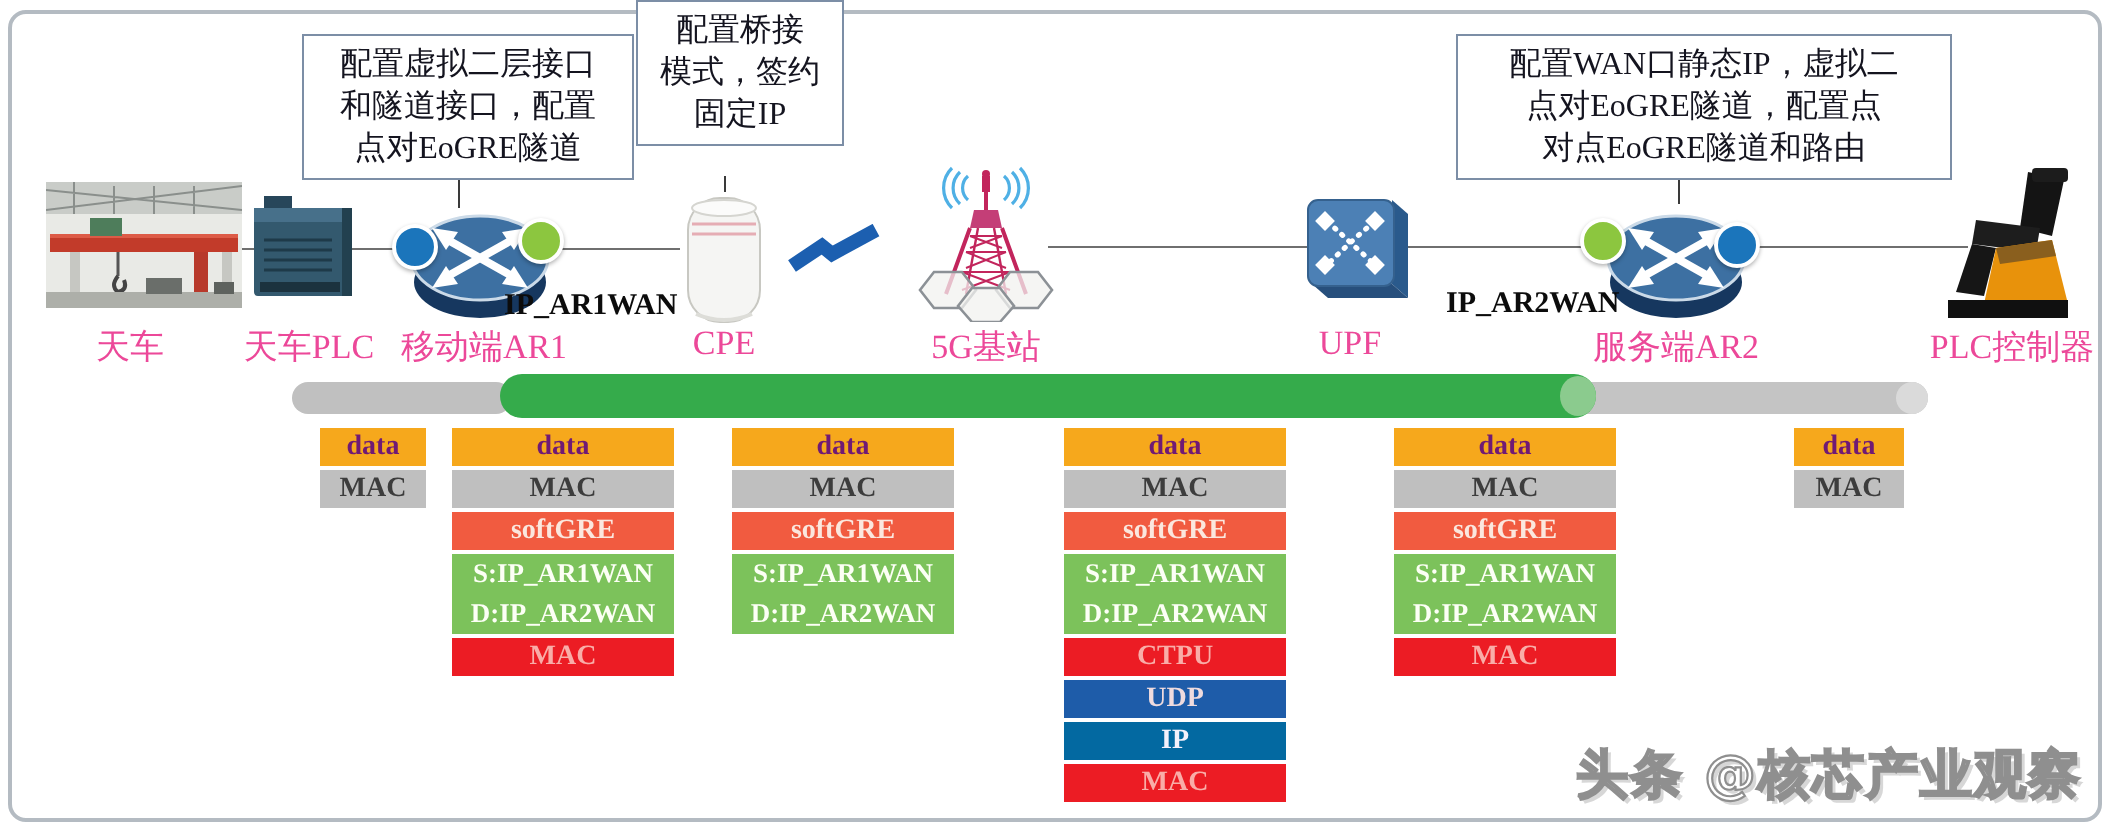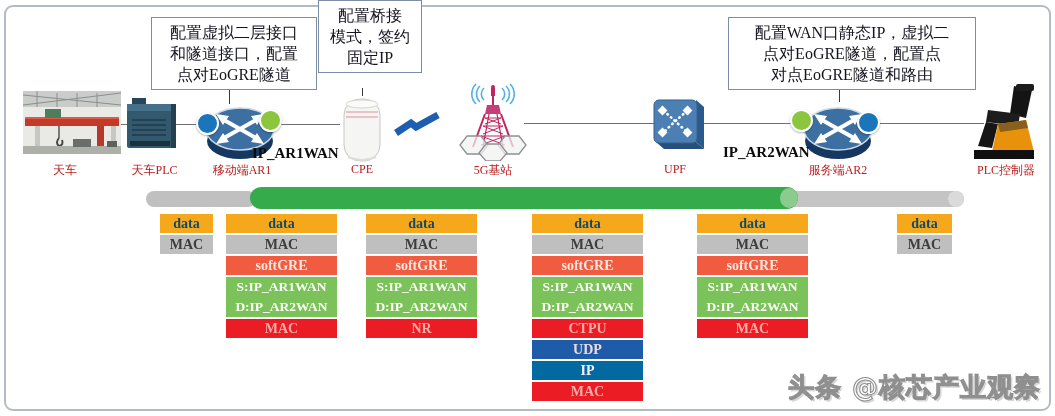--- a/index.html
+++ b/index.html
@@ -34,38 +34,38 @@
   .i-upf{left:650px;top:96px;width:58px;height:56px;}
   .i-ar2{left:802px;top:99px;width:72px;height:62px;}
   .i-ctrl{left:968px;top:84px;width:74px;height:79px;}
   
   .dot{position:absolute;width:19px;height:19px;border-radius:50%;border:2px solid #fff;
        box-shadow:0 1px 2px rgba(0,0,0,.3);z-index:4;}
   .dot-blue{background:#1B75BB;} .dot-green{background:#8CC63F;}
   .d-ar1-blue{left:196px;top:112px;} .d-ar1-green{left:259px;top:109px;}
   .d-ar2-green{left:790px;top:109px;} .d-ar2-blue{left:857px;top:111px;}
   
-  .dlabel{position:absolute;top:162px;text-align:center;font-size:12px;color:#b91c1c;z-index:5;}
+  .dlabel{position:absolute;top:162px;text-align:center;font-size:17px;color:#ec4899;z-index:5;}
   .l-crane{left:25px;width:80px;} .l-plc{left:102px;width:105px;} .l-ar1{left:183px;width:118px;}
   .l-cpe{left:332px;width:60px;} .l-gnb{left:443px;width:100px;} .l-upf{left:645px;width:60px;}
   .l-ar2{left:778px;width:120px;} .l-ctrl{left:947px;width:118px;}
   .plabel{position:absolute;font-size:15px;font-weight:bold;color:#0c0c0c;z-index:5;font-family:Liberation Serif, serif;}
   .p-ar1{left:252px;top:145px;} .p-ar2{left:723px;top:144px;}
   
   .barGrayL{position:absolute;left:146px;top:191px;width:110px;height:16px;border-radius:8px;background:#C0C0C0;z-index:2;}
   .barGrayR{position:absolute;left:786px;top:191px;width:178px;height:16px;border-radius:8px;background:#C4C4C4;z-index:2;}
   .capGrayR{position:absolute;left:948px;top:191px;width:16px;height:16px;border-radius:50%;background:#DADADA;z-index:2;}
   .barGreen{position:absolute;left:250px;top:187px;width:548px;height:22px;border-radius:11px;background:#35AB4B;z-index:3;}
   .capGreen{position:absolute;left:780px;top:188px;width:18px;height:20px;border-radius:50%;background:#8BCB8E;z-index:3;}
   
   .stack{position:absolute;top:214px;z-index:3;}
   .s1{left:160px;width:53px;} .s2{left:226px;width:111px;} .s3{left:366px;width:111px;}
   .s4{left:532px;width:111px;} .s5{left:697px;width:111px;} .s6{left:897px;width:55px;}
   .rw{height:19px;line-height:19px;margin-bottom:2px;text-align:center;font-weight:bold;font-size:14px;}
-  .rw-data{background:#F6A81C;color:#0c4a6e;}
+  .rw-data{background:#F6A81C;color:#701a75;}
   .rw-mac{background:#BFBFBF;color:#3d3d3d;}
   .rw-sgre{background:#F15B40;color:#FBE7DE;}
   .rw-pair{background:#7CC25B;color:#FCFFF5;height:40px;line-height:20px;font-size:13.5px;white-space:pre-line;}
   .rw-red{background:#EC1C24;color:#F9ADA8;}
   .rw-udp{background:#1E5CA9;color:#EFDBDE;}
   .rw-ip{background:#0369a1;color:#F4F1FB;}
   
   .wm{position:absolute;left:788px;top:370px;z-index:7;font-family:"DejaVu Sans","Liberation Sans",sans-serif;
       font-weight:bold;font-size:26px;letter-spacing:1px;color:#ffffff;
       -webkit-text-stroke:1.1px #8f8f8f;text-shadow:2px 2px 0 rgba(155,155,155,.4);}
@@ -236,21 +236,20 @@
     <div class="rw rw-pair">S:IP_AR1WAN
 D:IP_AR2WAN</div>
     <div class="rw rw-red">MAC</div>
   </div>
   <div class="stack s3">
     <div class="rw rw-data">data</div>
     <div class="rw rw-mac">MAC</div>
     <div class="rw rw-sgre">softGRE</div>
     <div class="rw rw-pair">S:IP_AR1WAN
 D:IP_AR2WAN</div>
-    <div class="rw rw-red">NR</div>
   </div>
   <div class="stack s4">
     <div class="rw rw-data">data</div>
     <div class="rw rw-mac">MAC</div>
     <div class="rw rw-sgre">softGRE</div>
     <div class="rw rw-pair">S:IP_AR1WAN
 D:IP_AR2WAN</div>
     <div class="rw rw-red">CTPU</div>
     <div class="rw rw-udp">UDP</div>
     <div class="rw rw-ip">IP</div>

